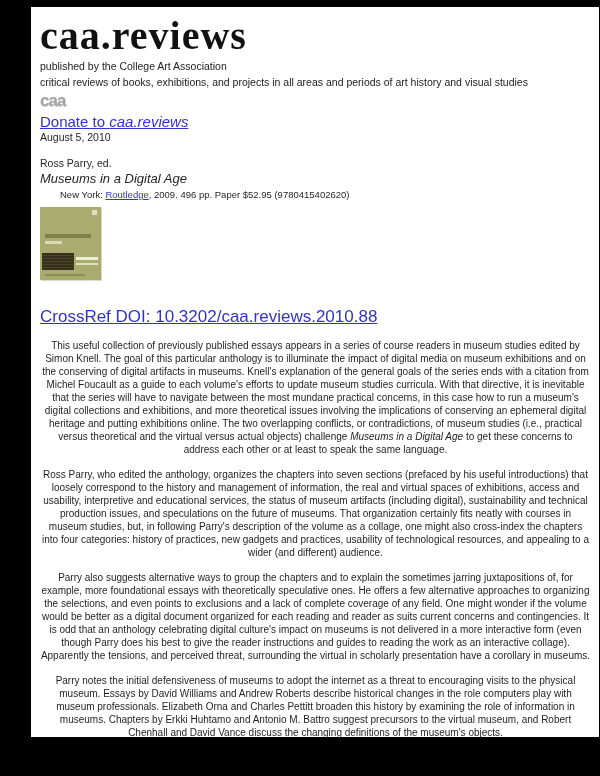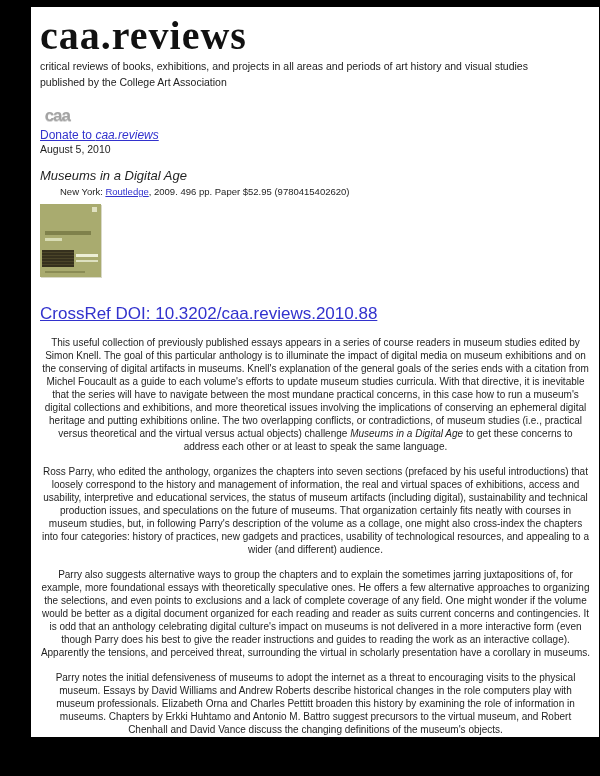--- a/index.html
+++ b/index.html
@@ -23,33 +23,33 @@
     font-family:"Liberation Serif", serif;
     font-weight:bold;
     font-size:40px;
     line-height:38px;
     letter-spacing:1px;
     color:#111;
     margin:0 0 4px 0;
   }
   .tagline { font-size:10.5px; line-height:15.5px; color:#222; }
   .caa-logo {
-    margin-top:19px;
+    margin-top:4px;
     font-weight:bold;
     font-size:17px;
     letter-spacing:-1px;
     color:var(--logo-gray, #a3a3a3);
     text-shadow:0 1px 0 #d8d8d8;
-    width:30px; line-height:14px;text-align:right;
+    width:30px; line-height:14px;
   }
   a { cursor:pointer; }
   .link-blue {
     color:var(--link-blue, #3232cd);
     text-decoration:underline;
-    font-size:12px;
+    font-size:15px;
   }
   .donate { display:inline-block; margin-top:5px; }
   .date { font-size:10.5px; }
   .book-block { margin-top:13px; }
   .book-editor { font-size:10.5px; line-height:14px; }
   .book-title { font-style:italic; font-size:13px; line-height:16px; margin-top:1px; }
   .book-pub { font-size:9.5px; line-height:13px; margin-top:1px;padding-left:20px; }
   .book-pub .link-blue { font-size:9.5px; }
 
   
@@ -95,35 +95,36 @@
   }
 </style>
 </head>
 <body>
 
 <div class="page">
 
   <h1 class="masthead">caa.reviews</h1>
 
   <div class="tagline">
+    <div>published by the College Art Association</div>
     <div>critical reviews of books, exhibitions, and projects in all areas and periods of art history and visual studies</div>
-    <div>published by the College Art Association</div>
   </div>
 
   <div class="caa-logo">
     <span>caa</span>
   </div>
 
   <div>
     <a class="link-blue donate"><span>Donate to </span><em>caa.reviews</em></a>
   </div>
 
   <div class="date">August 5, 2010</div>
 
   <div class="book-block">
+    <div class="book-editor">Ross Parry, ed.</div>
     <div class="book-title">Museums in a Digital Age</div>
     <div class="book-pub"><span>New York: </span><a class="link-blue">Routledge</a><span>, 2009. 496 pp. Paper $52.95 (9780415402620)</span></div>
   </div>
 
   <div class="cover">
     <div class="corner-mark"></div>
     <div class="title-bar"></div>
     <div class="author-bar"></div>
     <div class="photo-block"></div>
     <div class="strip-1"></div>

